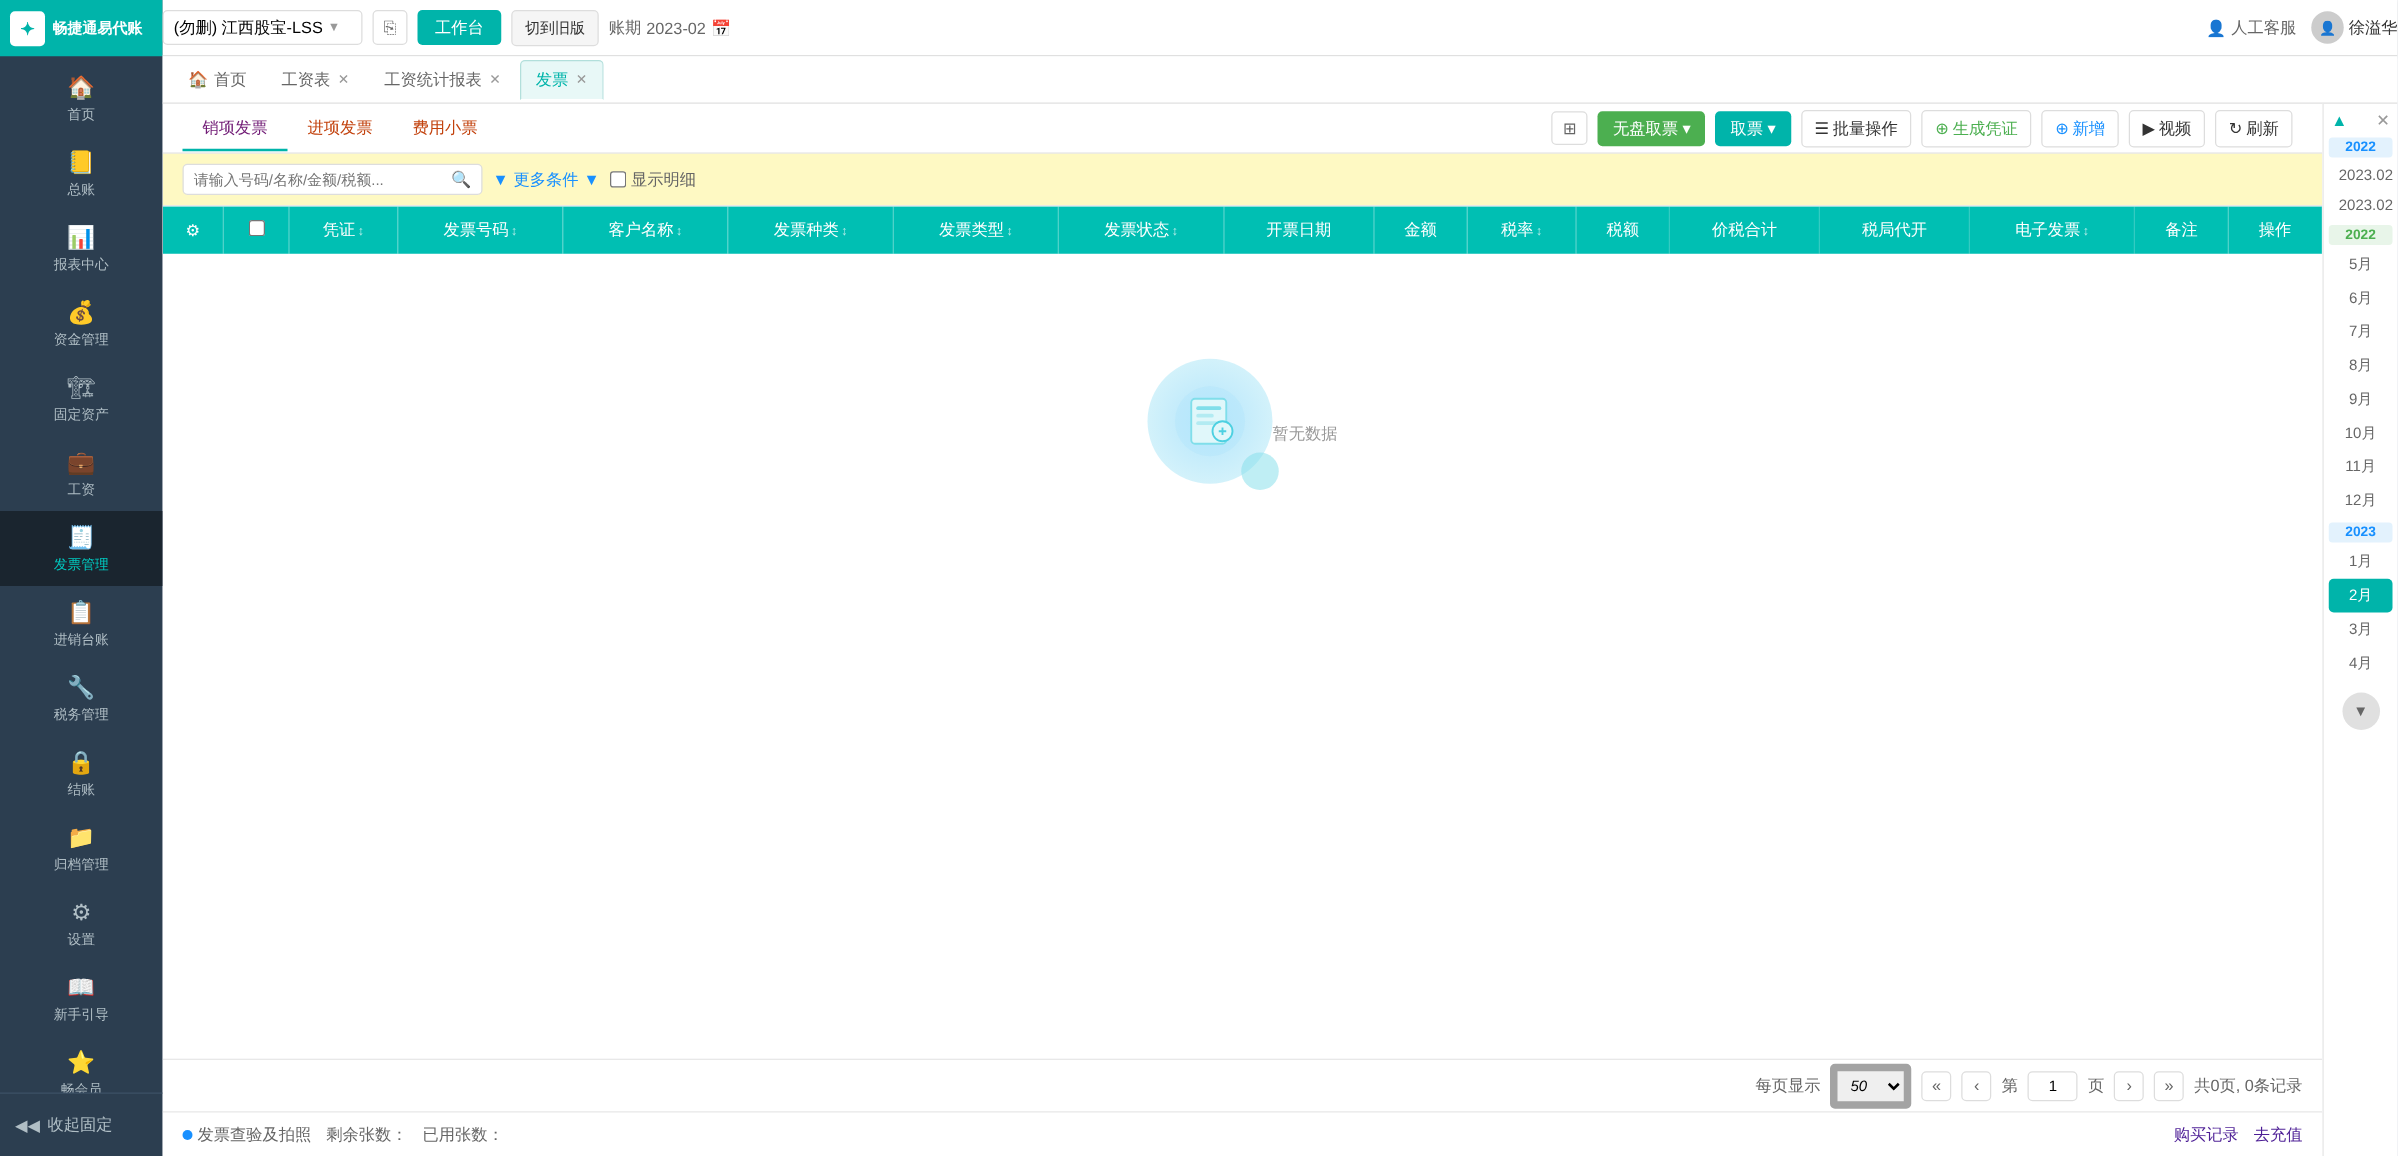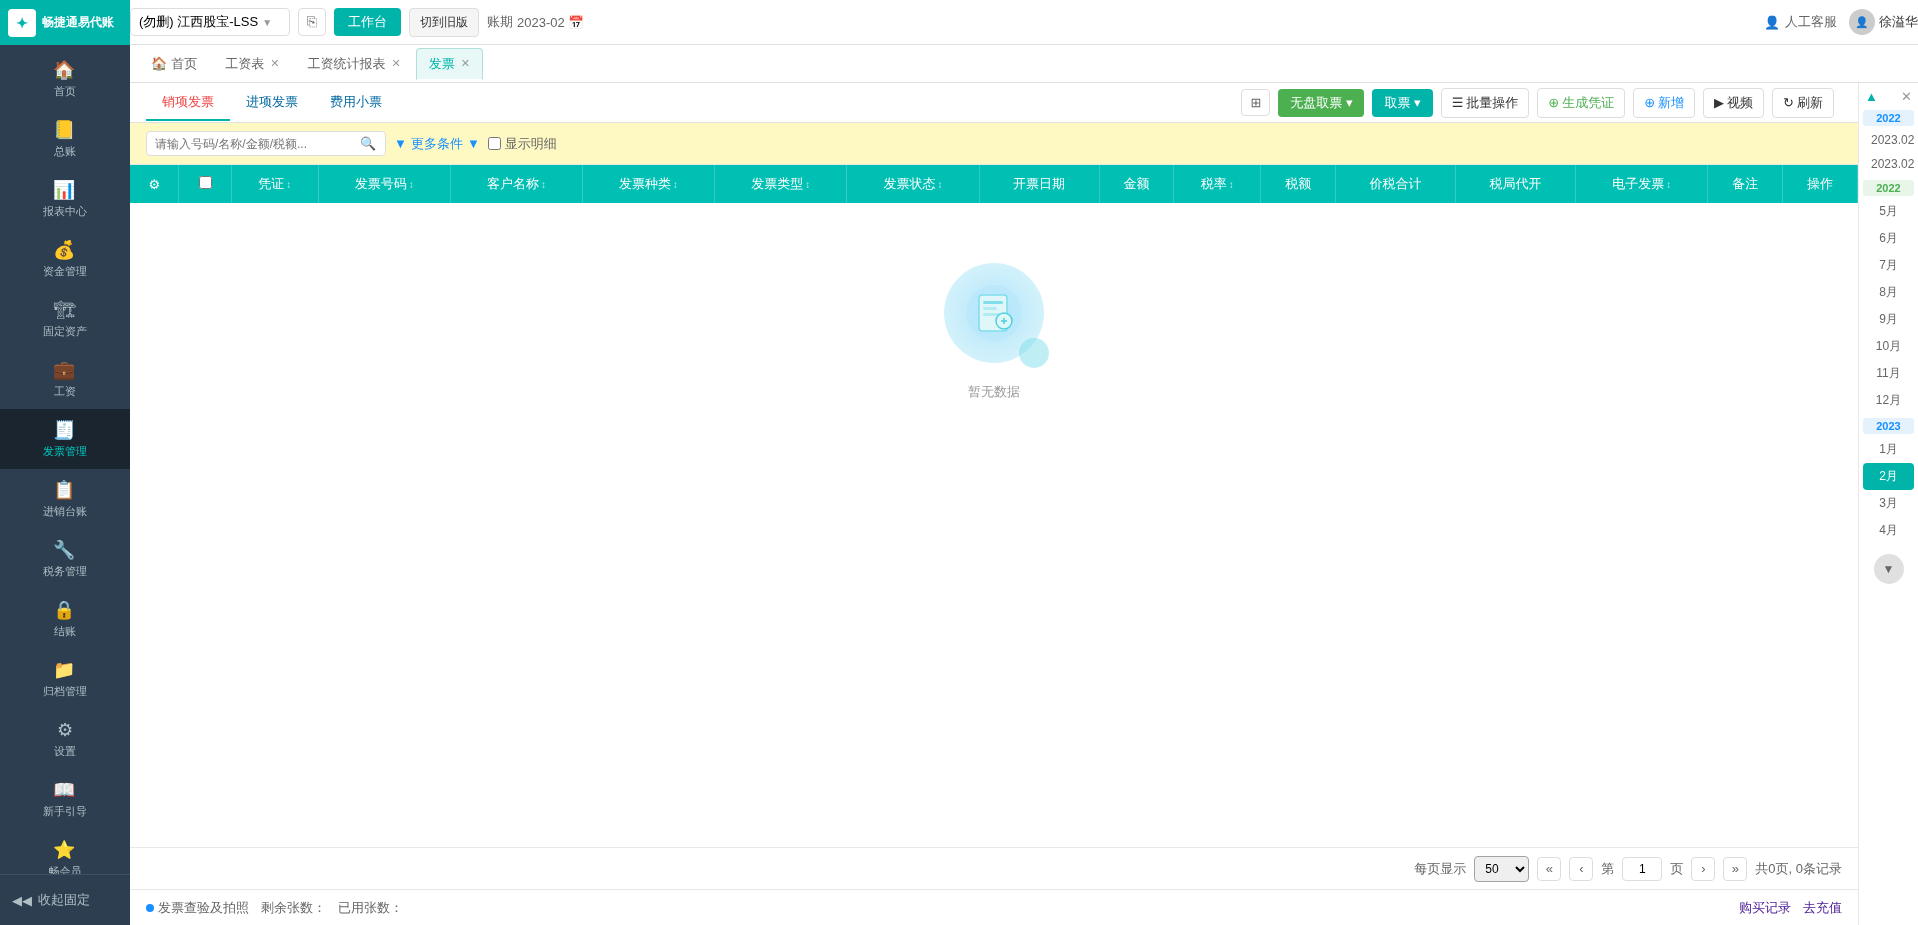--- a/index.html
+++ b/index.html
@@ -132,24 +132,24 @@
       overflow: hidden;
     }
 
     
     .sub-tabs {
       display: flex; align-items: center; gap: 0;
       background: white; padding: 0 16px; height: 40px;
       border-bottom: 1px solid #e0e0e0;
     }
     .sub-tab {
-      padding: 8px 16px; cursor: pointer; font-size: 13px; color: #0369a1;
+      padding: 8px 16px; cursor: pointer; font-size: 13px; color: #c2410c;
       border-bottom: 2px solid transparent;
     }
-    .sub-tab.active { color: #ef4444; border-bottom-color: #00b4aa; font-weight: 500; }
+    .sub-tab.active { color: #701a75; border-bottom-color: #00b4aa; font-weight: 500; }
 
     
     .toolbar {
       background: #fef9c3;
       padding: 8px 16px;
       display: flex;
       align-items: center;
       gap: 8px;
       border-bottom: 1px solid #e8e8e8;
     }
@@ -205,22 +205,22 @@
       padding: 6px 8px;
       text-align: center;
       white-space: nowrap;
       border-right: 1px solid rgba(255,255,255,0.2);
       font-weight: normal;
     }
     .invoice-table thead th .sort-icon { font-size: 10px; color: rgba(255,255,255,0.7); margin-left: 2px; }
 
     
     .empty-state {
-      display: flex; flex-direction: column; align-items: center; justify-content: center;
-      padding: 60px 0; flex: 1;
+      display: flex; align-items: center; justify-content: center;
+      padding: 60px 0; flex: 1; margin-top: 24px;
     }
     .empty-icon {
       width: 100px; height: 100px;
       background: radial-gradient(circle, #b3e5fc, #e0f7fa);
       border-radius: 50%;
       display: flex; align-items: center; justify-content: center;
       font-size: 40px;
       margin-bottom: 12px;
       position: relative;
     }
@@ -242,22 +242,22 @@
       display: flex;
       align-items: center;
       justify-content: flex-end;
       padding: 0 16px;
       gap: 8px;
       border-top: 1px solid #e8e8e8;
       font-size: 12px;
       color: #666;
     }
     .page-size-select {
-      border: 1px solid #a3a3a3; border-radius: 4px; padding: 4px 6px;
-      font-size: 12px; cursor: pointer;
+      border: 6px solid #a3a3a3; border-radius: 4px; padding: 4px 6px;
+      font-size: 12px; cursor: pointer; font-style: italic;
     }
     .page-nav-btn {
       width: 24px; height: 24px; border: 1px solid #ddd; border-radius: 4px;
       background: white; display: flex; align-items: center; justify-content: center;
       cursor: pointer; color: #666;
     }
     .page-input {
       width: 40px; height: 24px; border: 1px solid #ddd; border-radius: 4px;
       text-align: center; font-size: 12px;
     }

